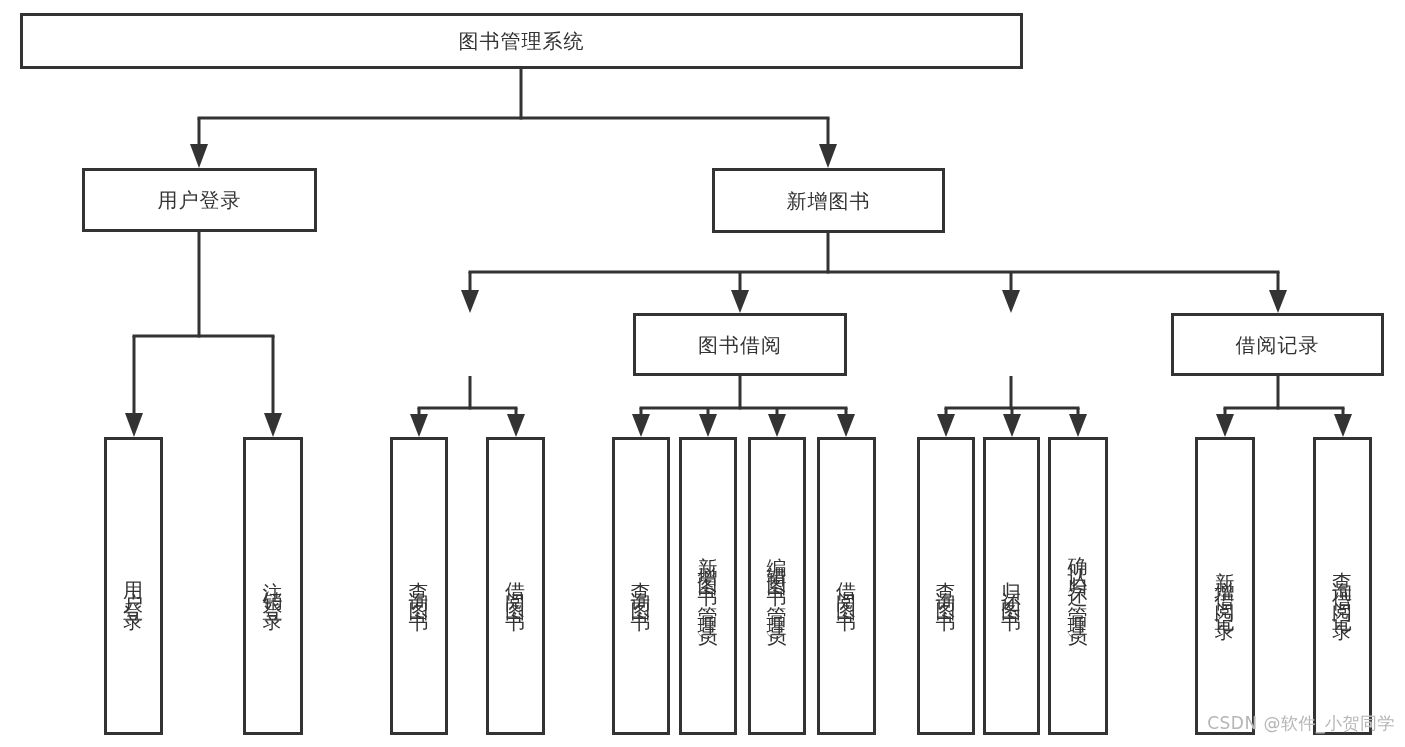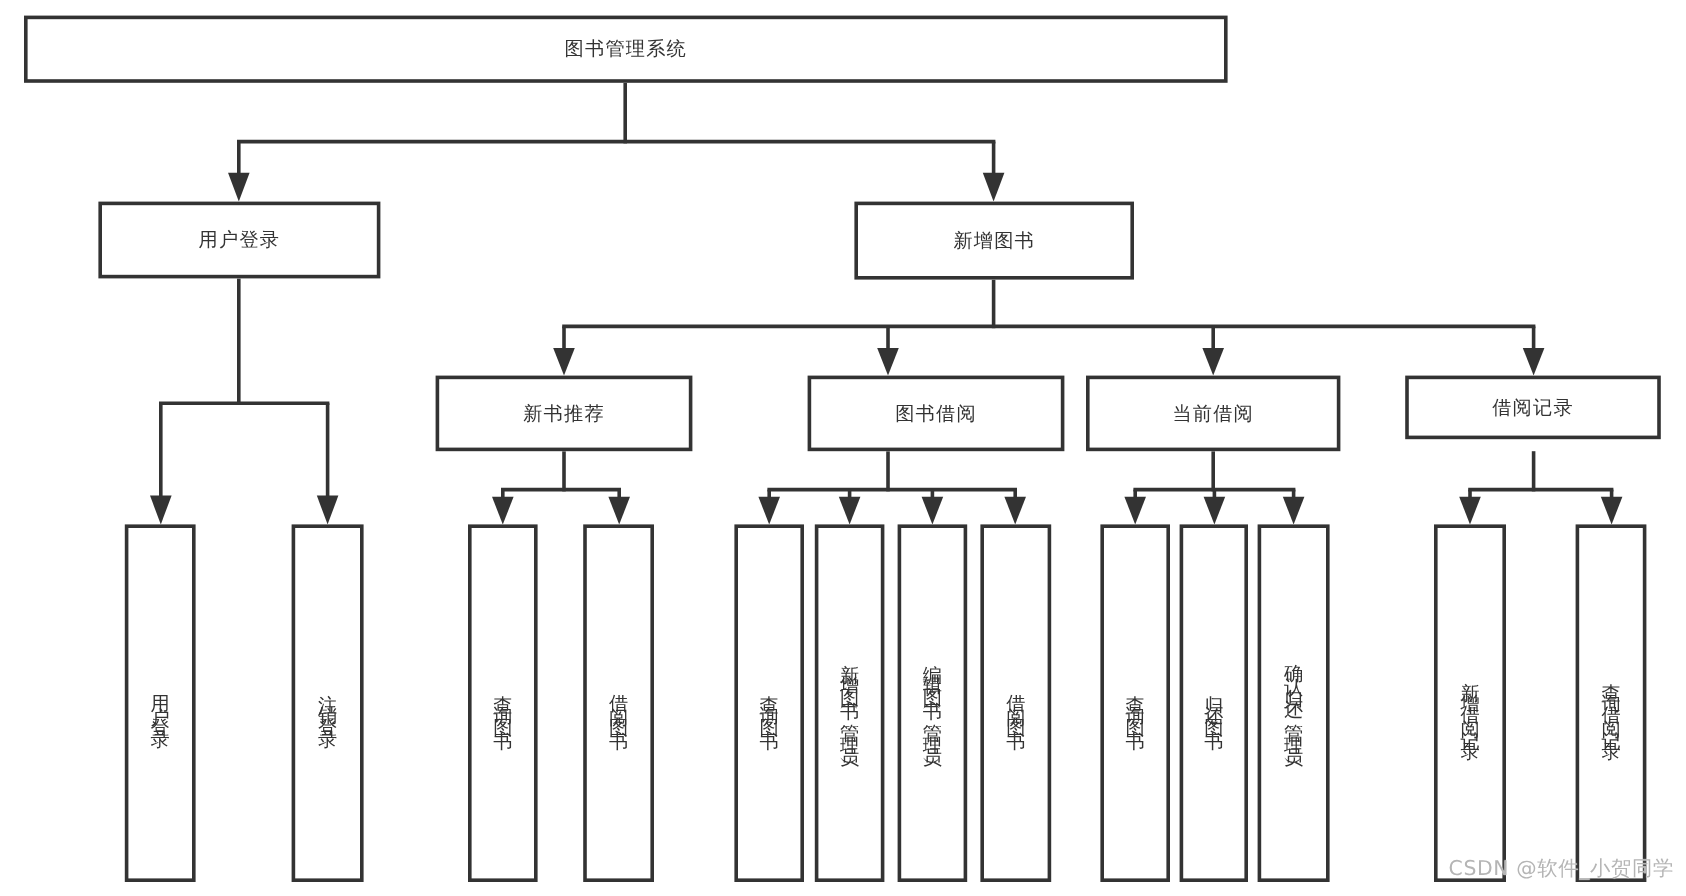--- a/index.html
+++ b/index.html
@@ -26,21 +26,21 @@
     position: absolute;
     left: 0; top: 0;
     width: 1405px; height: 747px;
     color: var(--line-color);
   }
   .box {
     position: absolute;
     background: #ffffff;
     border: 3px solid var(--border-color);
     color: var(--text-color);
-    font-size: 16px;
+    font-size: 20px;
     display: flex;
     align-items: center;
     justify-content: center;
     text-align: center;
     line-height: 1.2;
     letter-spacing: 1px;
   }
   
   .vbox {
     writing-mode: vertical-rl;
@@ -51,23 +51,23 @@
     height: 298px;
     padding: 8px 0;
   }
   
   .b-root          { left: 20px;   top: 13px;  width: 1003px; height: 56px; }
   
   .b-user-login    { left: 82px;   top: 168px; width: 235px;  height: 64px; }
   .b-book-mgmt     { left: 712px;  top: 168px; width: 233px;  height: 65px; }
   
   .b-new-books     { left: 363px;  top: 313px; width: 214px;  height: 63px; }
-  .b-book-borrow   { left: 633px;  top: 313px; width: 214px;  height: 63px; margin-left: 40px; }
+  .b-book-borrow   { left: 633px;  top: 313px; width: 214px;  height: 63px; }
   .b-current-borrow{ left: 905px;  top: 313px; width: 212px;  height: 63px; }
-  .b-borrow-records{ left: 1171px; top: 313px; width: 213px;  height: 53px; }
+  .b-borrow-records{ left: 1171px; top: 313px; width: 213px;  height: 63px; }
   
   .b-login     { left: 104px;  width: 59px; }
   .b-logout    { left: 243px;  width: 60px; }
   .b-nb-query  { left: 390px;  width: 58px; }
   .b-nb-borrow { left: 486px;  width: 59px; }
   .b-bb-query  { left: 612px;  width: 58px; }
   .b-bb-add    { left: 679px;  width: 58px; }
   .b-bb-edit   { left: 748px;  width: 58px; }
   .b-bb-borrow { left: 817px;  width: 59px; }
   .b-cb-query  { left: 917px;  width: 58px; }
@@ -153,23 +153,21 @@
     <polygon points="1216,414 1234,414 1225,437" stroke="none"></polygon>
     <line x1="1343" y1="408" x2="1343" y2="417"></line>
     <polygon points="1334,414 1352,414 1343,437" stroke="none"></polygon>
   </svg>
 
   <div class="box b-root">图书管理系统</div>
 
   <div class="box b-user-login">用户登录</div>
   <div class="box b-book-mgmt">新增图书</div>
 
-  <div class="box b-new-books">新书推荐</div>
   <div class="box b-book-borrow">图书借阅</div>
-  <div class="box b-current-borrow">当前借阅</div>
   <div class="box b-borrow-records">借阅记录</div>
 
   <div class="box vbox b-login">用户登录</div>
   <div class="box vbox b-logout">注销登录</div>
   <div class="box vbox b-nb-query">查询图书</div>
   <div class="box vbox b-nb-borrow">借阅图书</div>
   <div class="box vbox b-bb-query">查询图书</div>
   <div class="box vbox b-bb-add">新增图书（管理员）</div>
   <div class="box vbox b-bb-edit">编辑图书（管理员）</div>
   <div class="box vbox b-bb-borrow">借阅图书</div>

